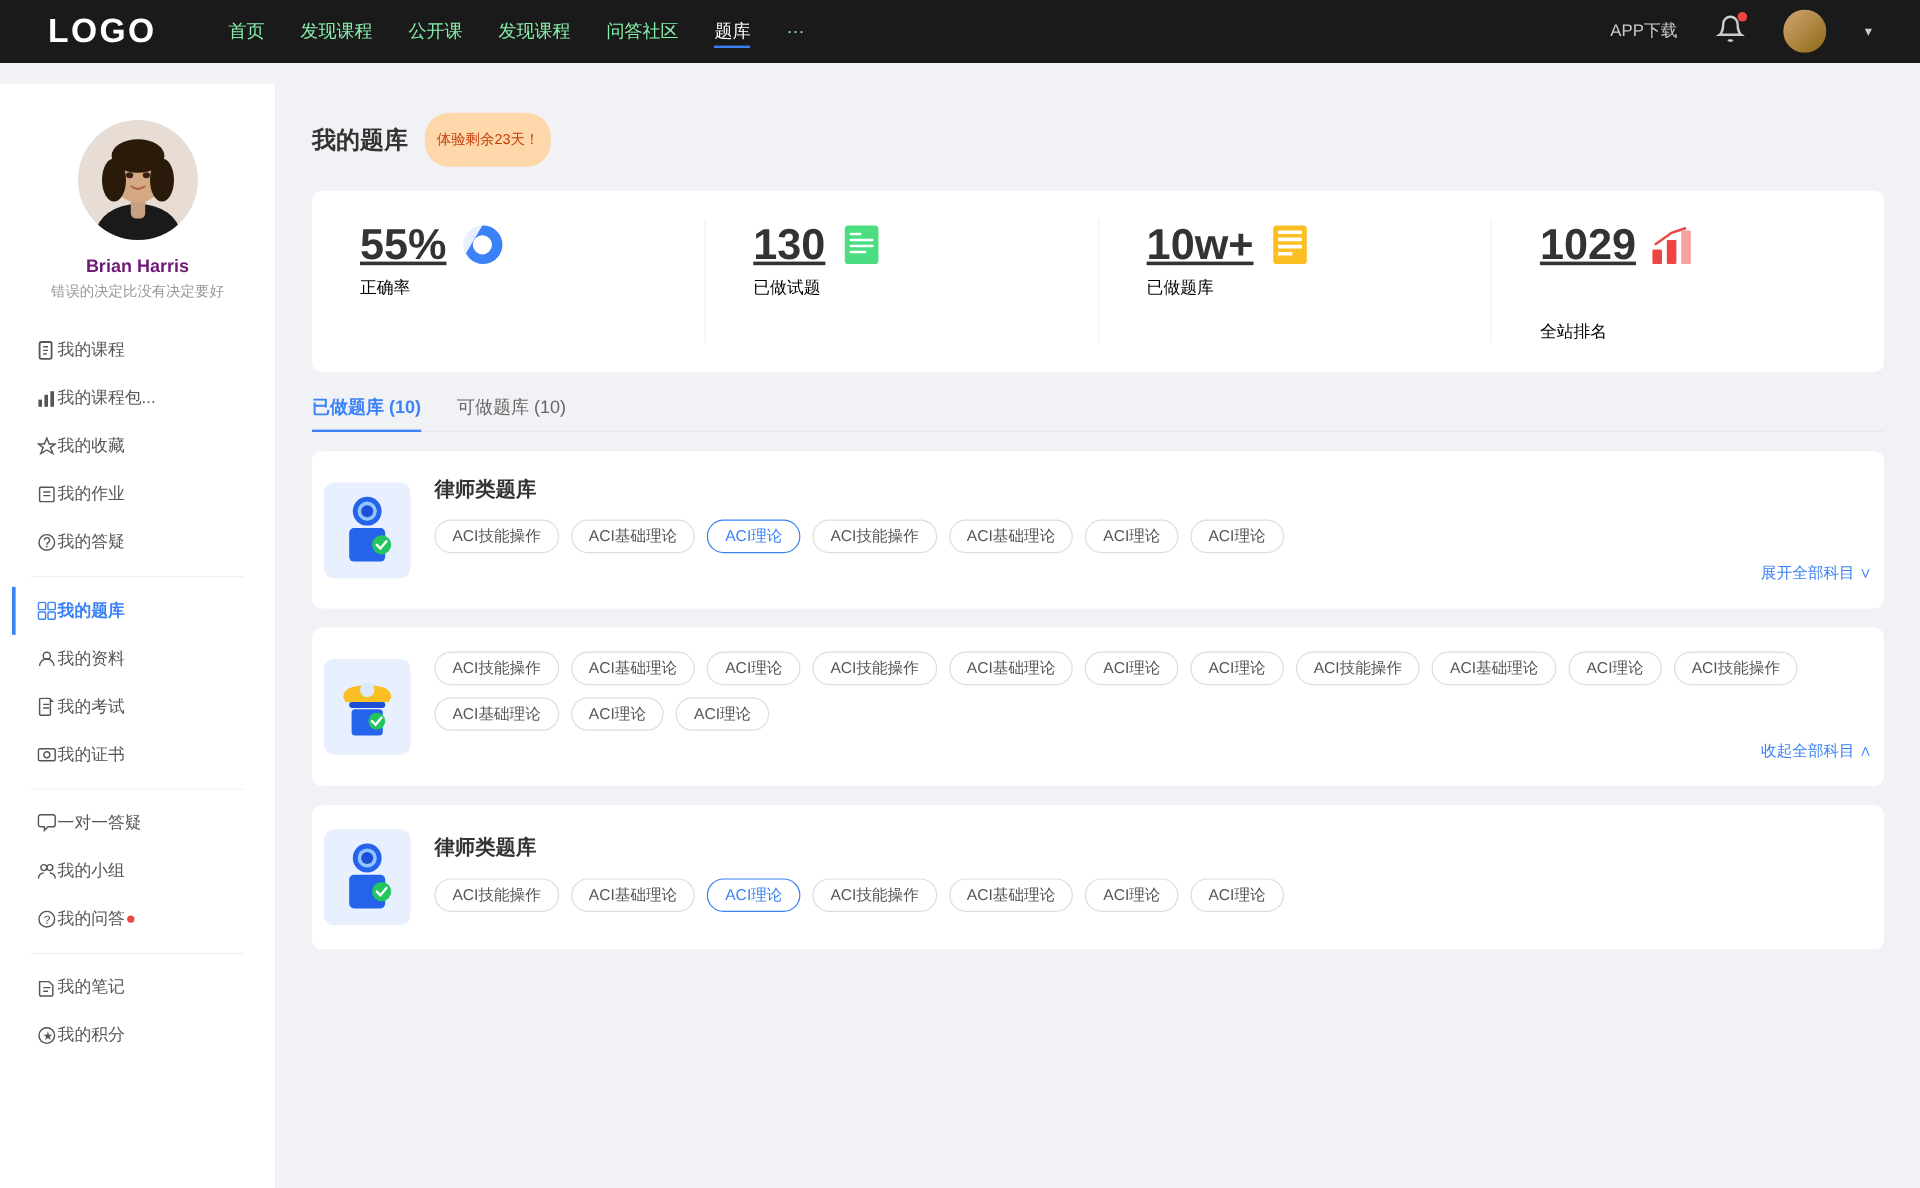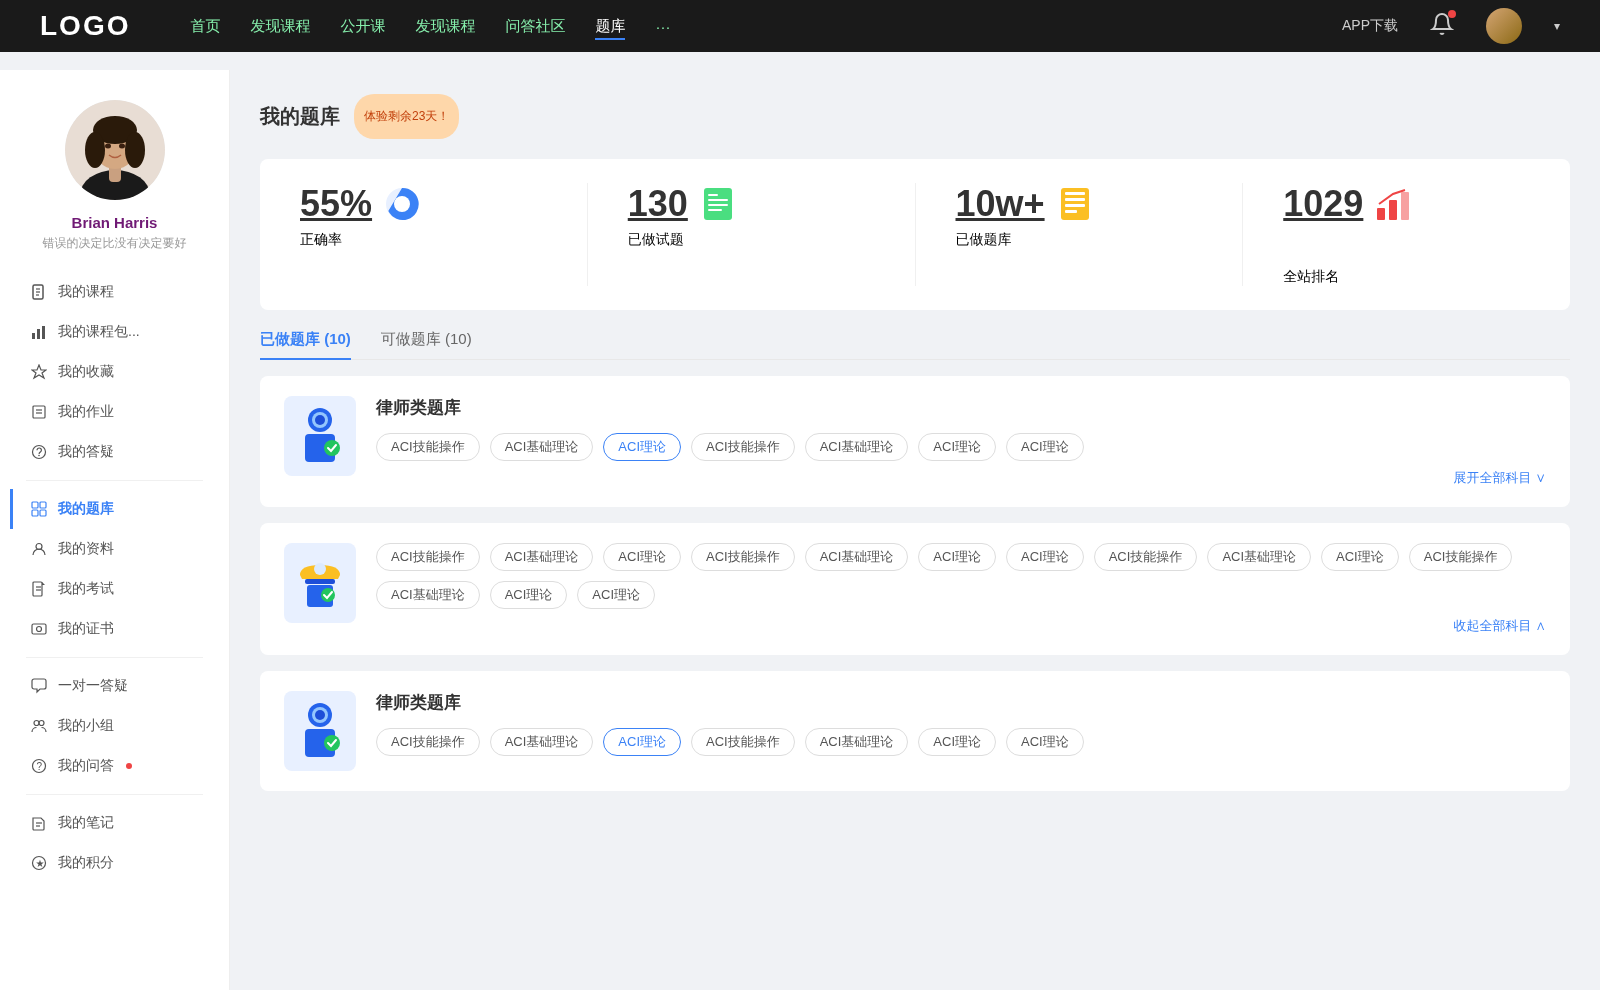--- a/index.html
+++ b/index.html
@@ -117,21 +117,20 @@
       max-width: 160px;
       text-align: center;
     }
     .sidebar-menu {
       width: 100%;
       padding: 0 10px;
     }
     .sidebar-item {
       display: flex;
       align-items: center;
-      gap: 10px;
       padding: 11px 20px;
       cursor: pointer;
       color: #555;
       font-size: 14px;
       border-radius: 4px;
       position: relative;
     }
     .sidebar-item.active {
       color: #3b82f6;
       font-weight: 600;
@@ -250,24 +249,24 @@
       position: absolute;
       bottom: -1px; left: 0; right: 0;
       height: 2px;
       background: #3b82f6;
     }
 
     
     .qbank-card {
       background: white;
       border-radius: 8px;
-      padding: 20px 24px;
+      padding: 20px 10px;
       margin-bottom: 16px;
       display: flex;
-      align-items: flex-start;
+      align-items: center;
       gap: 20px;
     }
     .qbank-icon-wrap {
       width: 72px; height: 80px;
       background: #e8f0ff;
       border-radius: 8px;
       display: flex;
       align-items: center;
       justify-content: center;
       flex-shrink: 0;

